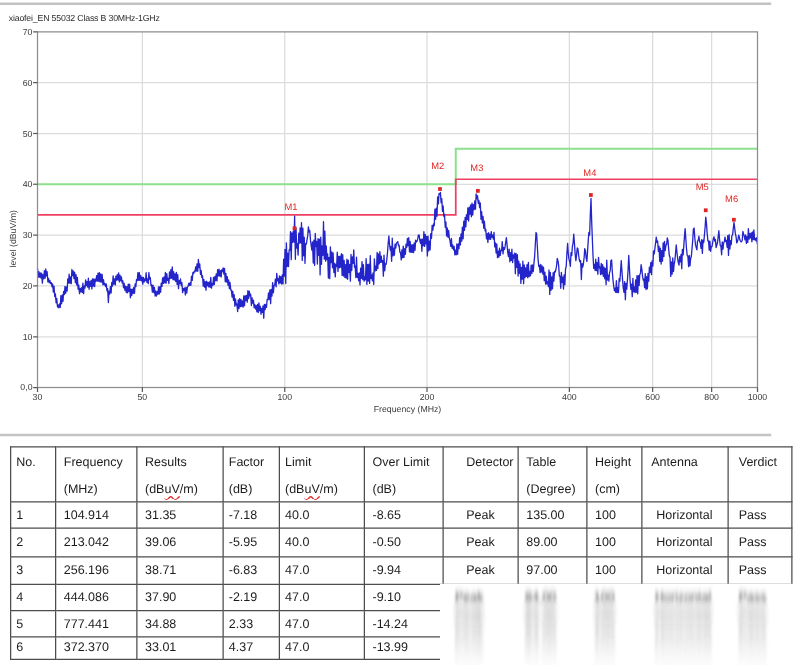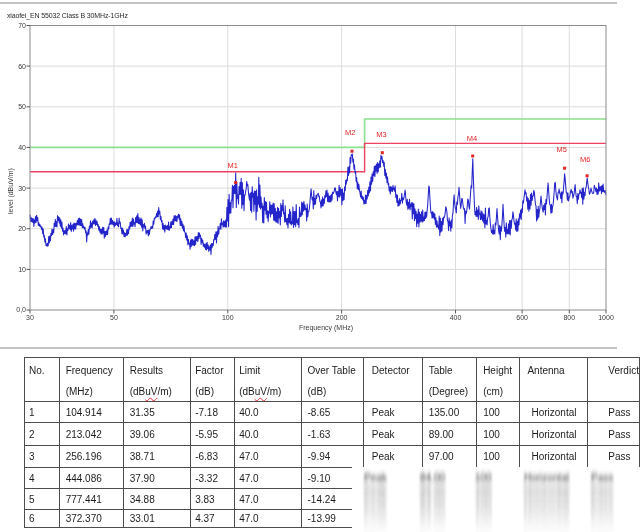--- a/index.html
+++ b/index.html
@@ -1,21 +1,21 @@
 <!DOCTYPE html>
 <html><head><meta charset="utf-8"><style>
 html,body{margin:0;padding:0;background:#fff}
 body{width:640px;height:532px;position:relative;overflow:hidden;font-family:"Liberation Sans",sans-serif}
 #rule1,#rule2{position:absolute;left:0;width:617px;height:2px;background:#c3c3c3}
 #rule1{top:2px} #rule2{top:347px}
 #title{position:absolute;left:7px;top:12px;font-size:7px;color:#2b2b2b;letter-spacing:-0.14px}
-#tbl{position:absolute;left:24px;top:357px;border-collapse:collapse;table-layout:fixed;font-size:10px;color:#1c1c1c}
+#tbl{position:absolute;left:8px;top:357px;border-collapse:collapse;table-layout:fixed;font-size:10px;color:#1c1c1c}
 #tbl td{border:1px solid #4d4d4d;padding:0 0 0 6px;height:20px;vertical-align:middle;overflow:hidden;white-space:nowrap}
 #tbl td:nth-child(1){padding-left:4px} #tbl td:nth-child(4){padding-left:4px} #tbl td:nth-child(5){padding-left:4px}
-#tbl td:nth-child(7){padding-left:8px} #tbl td:nth-child(10){padding-left:11px} #tbl td:nth-child(11){padding-left:20px}
+#tbl td:nth-child(7){padding-left:18px} #tbl td:nth-child(10){padding-left:11px} #tbl td:nth-child(11){padding-left:8px}
 #tbl tr.hd td:nth-child(10){padding-left:7px}
 #tbl tr:nth-child(3) td{height:22px} #tbl tr:nth-child(4) td{height:21px} #tbl tr:nth-child(7) td{height:17px}
 #tbl tr.hd td{height:43px;vertical-align:top}
 #tbl tr.hd td div{margin-top:5px;line-height:16px}
 .sq{text-decoration:underline wavy #e03030 1px;text-underline-offset:2px}
 #smear{position:absolute;left:352px;top:467px;width:288px;height:65px;background:#fff;overflow:hidden}
 </style></head>
 <body>
 <div id="rule1"></div>
 <div id="title">xiaofei_EN 55032 Class B 30MHz-1GHz</div>
@@ -116,21 +116,21 @@
         </td>
         <td>
           <div>Factor</div>
           <div>(dB)&nbsp;</div>
         </td>
         <td>
           <div>Limit</div>
           <div>(dB<span class="sq">uV</span>/m)&nbsp;</div>
         </td>
         <td>
-          <div>Over Table</div>
+          <div>Over Limit</div>
           <div>(dB)&nbsp;</div>
         </td>
         <td>
           <div>Detector</div>
           <div>&nbsp;</div>
         </td>
         <td>
           <div>Table</div>
           <div>(Degree)&nbsp;</div>
         </td>
@@ -159,21 +159,21 @@
         <td>100</td>
         <td>Horizontal</td>
         <td>Pass</td>
       </tr>
 <tr>
         <td>2</td>
         <td>213.042</td>
         <td>39.06</td>
         <td>-5.95</td>
         <td>40.0</td>
-        <td>-1.63</td>
+        <td>-0.50</td>
         <td>Peak</td>
         <td>89.00</td>
         <td>100</td>
         <td>Horizontal</td>
         <td>Pass</td>
       </tr>
 <tr>
         <td>3</td>
         <td>256.196</td>
         <td>38.71</td>
@@ -183,34 +183,34 @@
         <td>Peak</td>
         <td>97.00</td>
         <td>100</td>
         <td>Horizontal</td>
         <td>Pass</td>
       </tr>
 <tr>
         <td>4</td>
         <td>444.086</td>
         <td>37.90</td>
-        <td>-3.32</td>
+        <td>-2.19</td>
         <td>47.0</td>
         <td>-9.10</td>
         <td>Peak</td>
         <td>84.00</td>
         <td>100</td>
         <td>Horizontal</td>
         <td>Pass</td>
       </tr>
 <tr>
         <td>5</td>
         <td>777.441</td>
         <td>34.88</td>
-        <td>3.83</td>
+        <td>2.33</td>
         <td>47.0</td>
         <td>-14.24</td>
         <td></td>
         <td></td>
         <td></td>
         <td></td>
         <td></td>
       </tr>
 <tr>
         <td>6</td>

